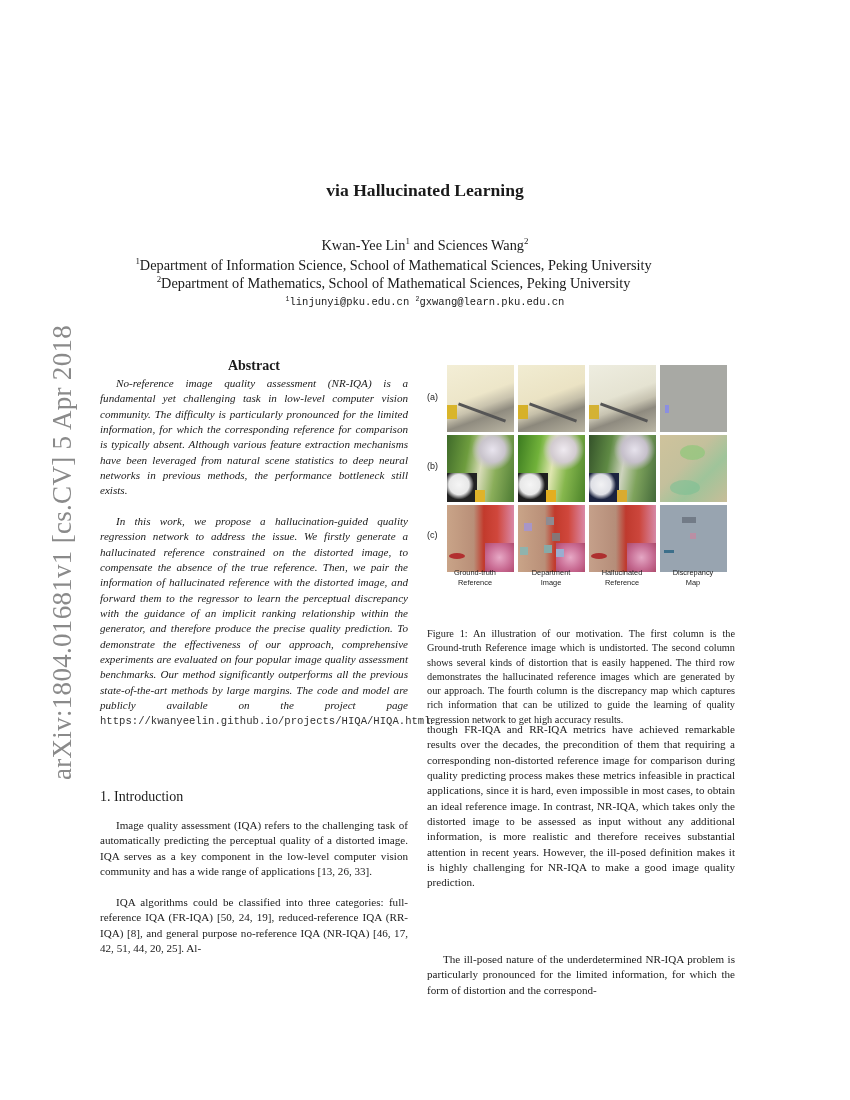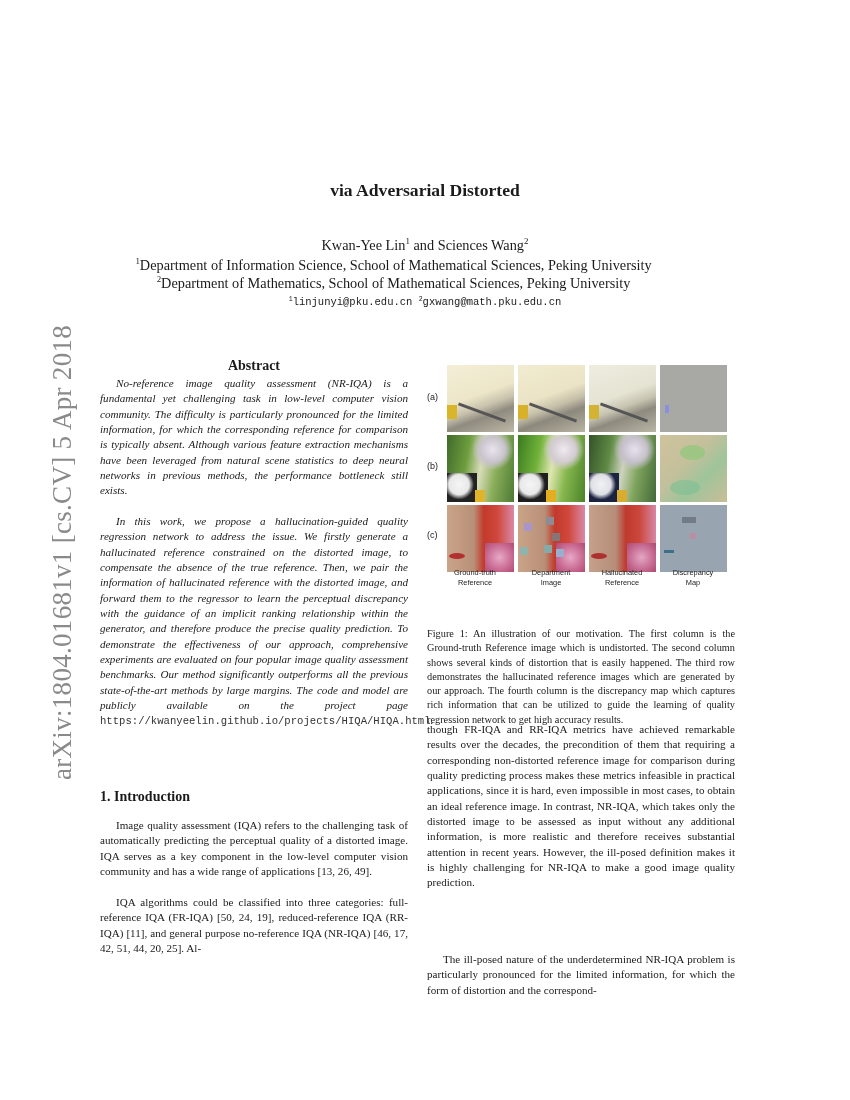--- a/index.html
+++ b/index.html
@@ -27,21 +27,21 @@
   .abstract-heading { position: absolute; left: 100px; width: 308px; top: 358px; text-align: center;
                       font-weight: bold; font-size: 14px; }
   .para { font-size: 11.1px; line-height: 15.35px; text-align: justify; margin: 0; }
   .para.indent { text-indent: 16px; }
   .italic { font-style: italic; }
   .mono { font-family: "Liberation Mono", "DejaVu Sans Mono", monospace; font-style: normal; font-size: 10.6px; color: #333; }
 
   .abstract-p1 { top: 376px; }
   .abstract-p2 { top: 514px; }
 
-  .intro-heading { position: absolute; left: 100px; top: 789px; font-weight: bold; font-size: 14px; }
+  .intro-heading { position: absolute; left: 100px; top: 789px; font-weight: normal; font-size: 14px; }
   .intro-p1 { top: 818px; }
   .intro-p2 { top: 895px; }
 
   
   .figure { position: absolute; left: 427px; top: 360px; width: 310px; height: 230px; }
   .row-label { position: absolute; left: 0; font-family: "Liberation Sans", "DejaVu Sans", sans-serif;
                font-size: 9px; color: #222; }
   .tile { position: absolute; width: 67px; height: 67px; overflow: hidden; }
   .col-caption { position: absolute; top: 208px; width: 80px; text-align: center;
                  font-family: "Liberation Sans", "DejaVu Sans", sans-serif; font-size: 7.4px; line-height: 10px; color: #222; }
@@ -49,44 +49,44 @@
   .fig-caption { top: 627px; }
   .right-p1 { top: 722px; }
   .right-p2 { top: 952px; }
 </style>
 </head>
 <body>
 
 <div class="arxiv-stamp">arXiv:1804.01681v1  [cs.CV]  5 Apr 2018</div>
 
 <div class="title">
-  <div>via Adversarial Distorted</div>
+  <div>via Hallucinated Learning</div>
 </div>
 
 <div class="authors">
   <span>Kwan-Yee Lin</span><sup>1</sup><span> and </span><span>Sciences Wang</span><sup>2</sup>
 </div>
 <div class="affil affil1">
   <sup>1</sup><span>Department of Information Science, School of Mathematical Sciences, Peking University</span>
 </div>
 <div class="affil affil2">
   <sup>2</sup><span>Department of Mathematics, School of Mathematical Sciences, Peking University</span>
 </div>
 <div class="emails">
   <sup>1</sup><span>linjunyi@pku.edu.cn</span>
-  <sup>2</sup><span>gxwang@math.pku.edu.cn</span>
+  <sup>2</sup><span>gxwang@learn.pku.edu.cn</span>
 </div>
 
 <div class="abstract-heading">Abstract</div>
 <p class="col-left para indent italic abstract-p1">No-reference image quality assessment (NR-IQA) is a fundamental yet challenging task in low-level computer vision community. The difficulty is particularly pronounced for the limited information, for which the corresponding reference for comparison is typically absent. Although various feature extraction mechanisms have been leveraged from natural scene statistics to deep neural networks in previous methods, the performance bottleneck still exists.</p>
 <p class="col-left para indent italic abstract-p2"><span>In this work, we propose a hallucination-guided quality regression network to address the issue. We firstly generate a hallucinated reference constrained on the distorted image, to compensate the absence of the true reference. Then, we pair the information of hallucinated reference with the distorted image, and forward them to the regressor to learn the perceptual discrepancy with the guidance of an implicit ranking relationship within the generator, and therefore produce the precise quality prediction. To demonstrate the effectiveness of our approach, comprehensive experiments are evaluated on four popular image quality assessment benchmarks. Our method significantly outperforms all the previous state-of-the-art methods by large margins. The code and model are publicly available on the project page </span><span class="mono">https://kwanyeelin.github.io/projects/HIQA/HIQA.html</span><span>.</span></p>
 
 <div class="intro-heading">1. Introduction</div>
-<p class="col-left para indent intro-p1">Image quality assessment (IQA) refers to the challenging task of automatically predicting the perceptual quality of a distorted image. IQA serves as a key component in the low-level computer vision community and has a wide range of applications [13, 26, 49].</p>
-<p class="col-left para indent intro-p2">IQA algorithms could be classified into three categories: full-reference IQA (FR-IQA) [50, 24, 19], reduced-reference IQA (RR-IQA) [11], and general purpose no-reference IQA (NR-IQA) [46, 17, 42, 51, 44, 20, 25]. Al-</p>
+<p class="col-left para indent intro-p1">Image quality assessment (IQA) refers to the challenging task of automatically predicting the perceptual quality of a distorted image. IQA serves as a key component in the low-level computer vision community and has a wide range of applications [13, 26, 33].</p>
+<p class="col-left para indent intro-p2">IQA algorithms could be classified into three categories: full-reference IQA (FR-IQA) [50, 24, 19], reduced-reference IQA (RR-IQA) [8], and general purpose no-reference IQA (NR-IQA) [46, 17, 42, 51, 44, 20, 25]. Al-</p>
 
 <div class="figure">
   <div class="row-label" style="top:32px;">(a)</div>
   <div class="row-label" style="top:101px;">(b)</div>
   <div class="row-label" style="top:170px;">(c)</div>
 
   <div class="tile" style="left:20px; top:5px; background: linear-gradient(160deg, #f3eed6 0%, #ede6c9 45%, #c8c2ad 60%, #8f8b7f 72%, #bdb8a6 100%);">
     <div style="position:absolute; left:0; top:40px; width:10px; height:14px; background:#d9b52a;"></div>
     <div style="position:absolute; left:10px; top:46px; width:50px; height:3px; background:#555; transform:rotate(20deg);"></div>
   </div>

